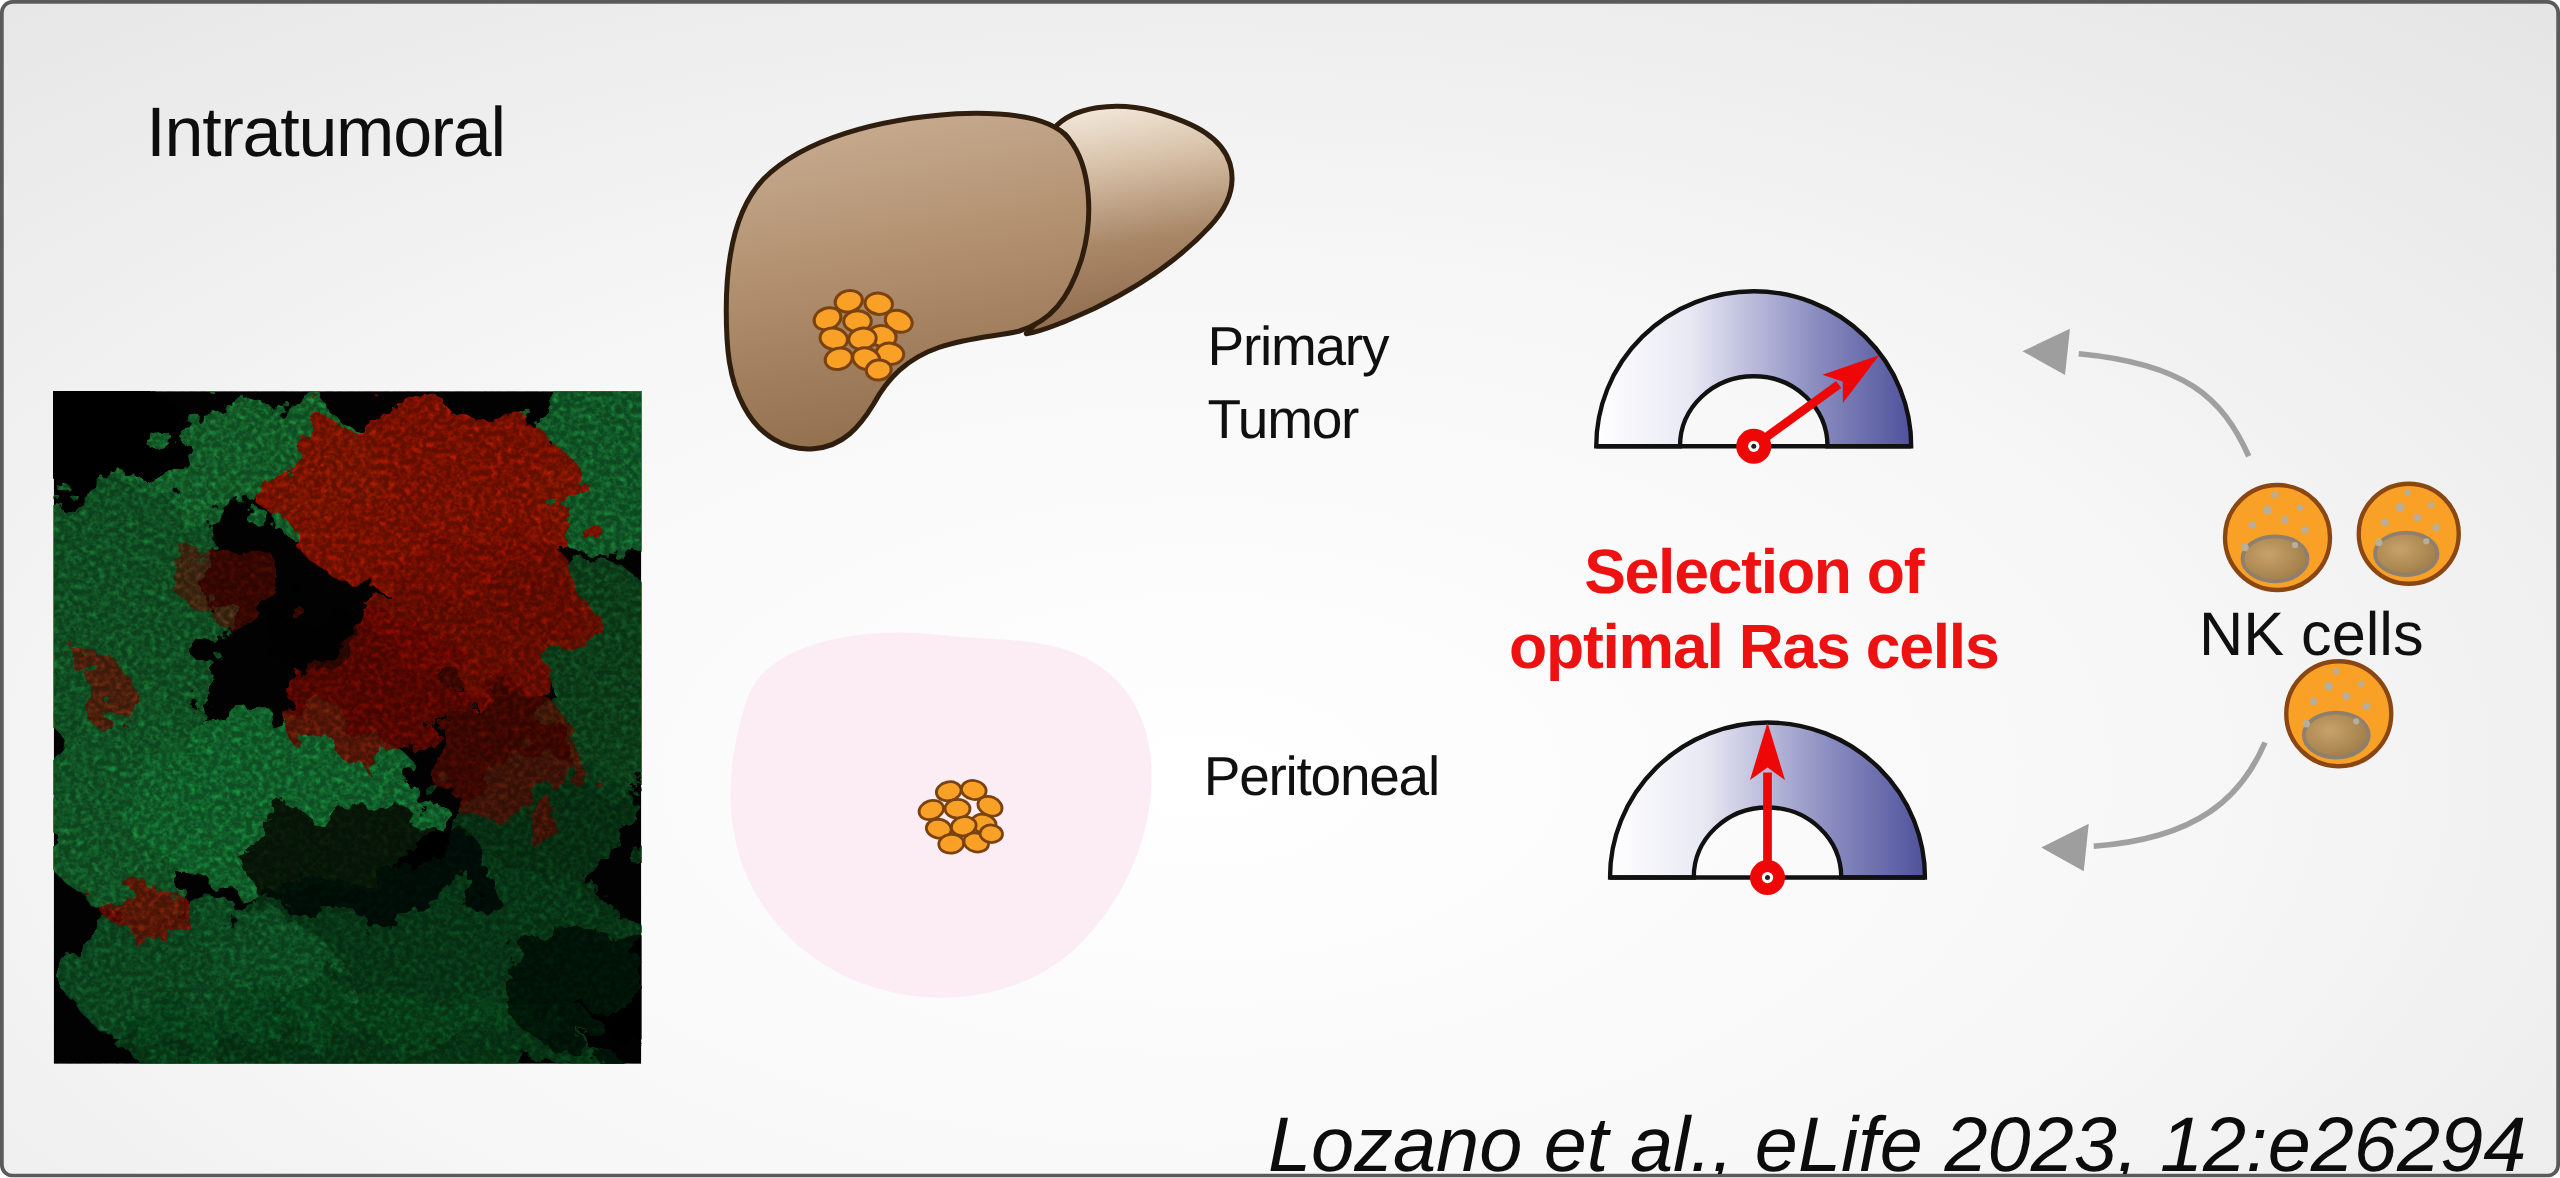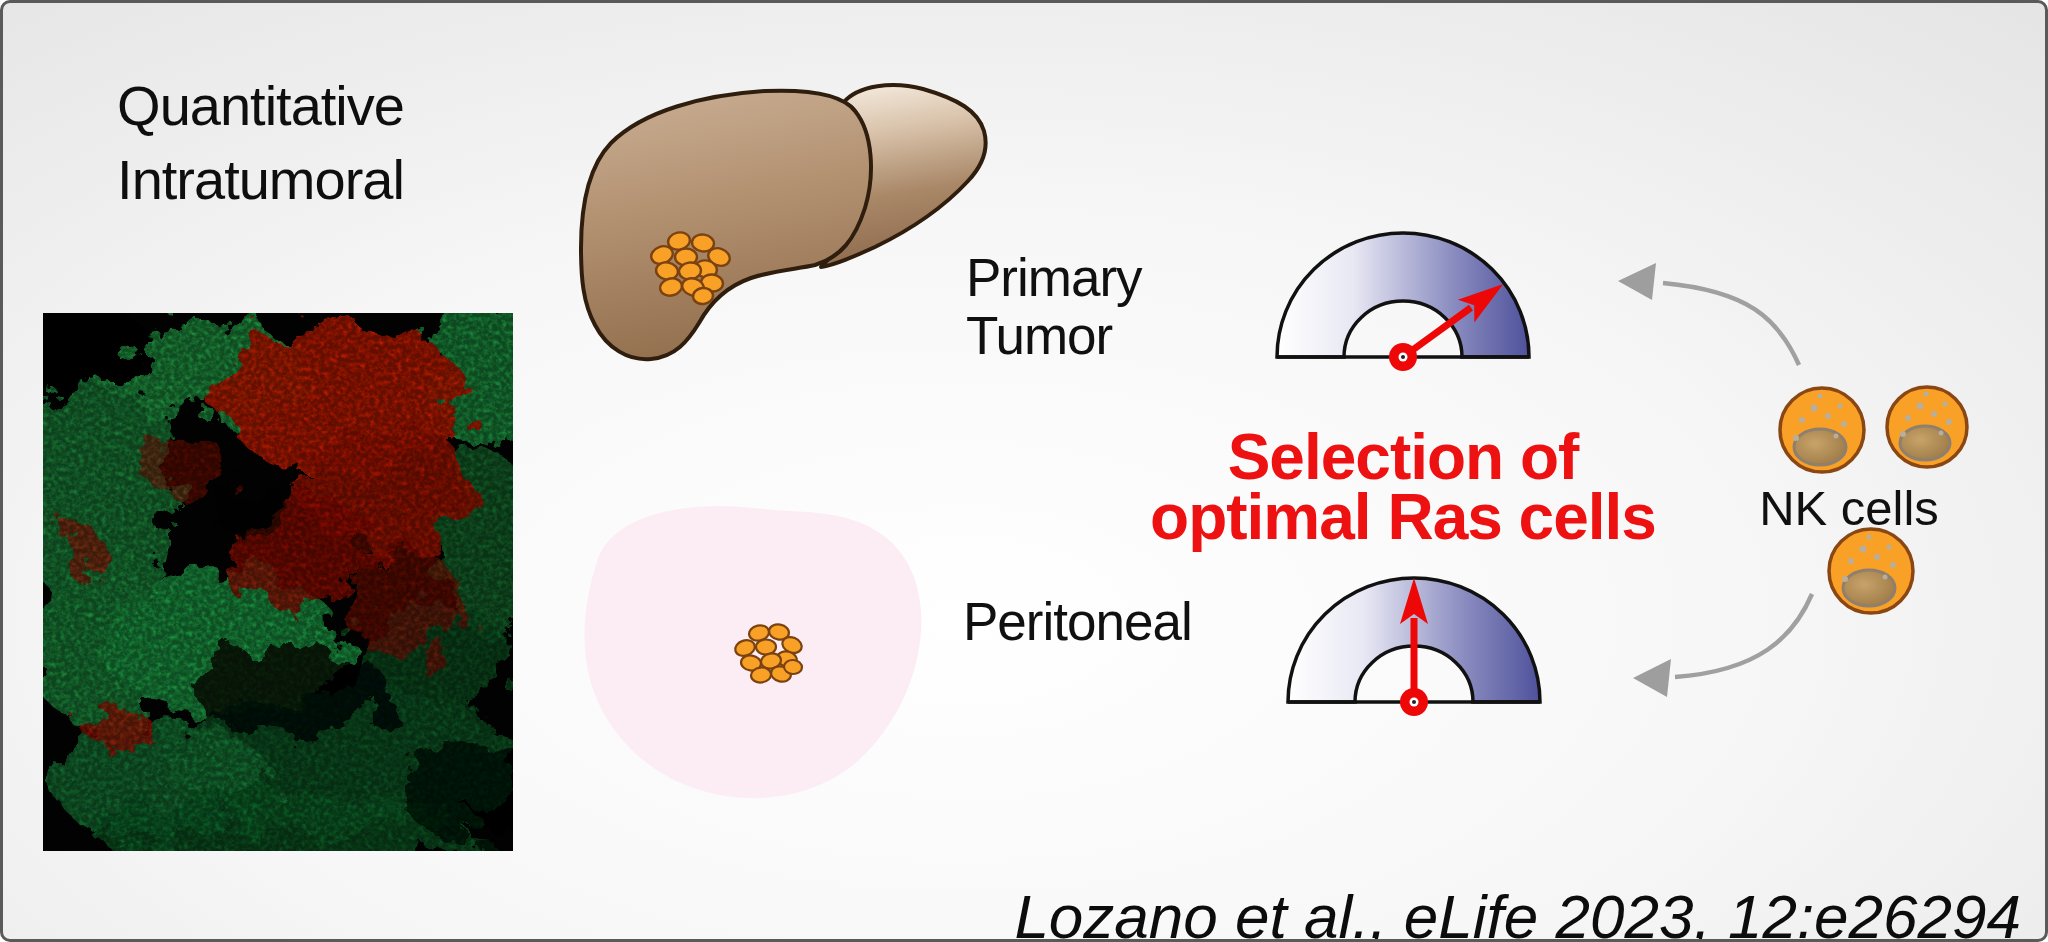--- a/index.html
+++ b/index.html
@@ -16,52 +16,51 @@
   .title{
     position:absolute;left:45px;top:66px;width:425px;
     text-align:center;font-size:56px;line-height:74px;
     letter-spacing:-1px;color:#0e0e0e;
   }
   .title span{display:block;}
   .micrograph{position:absolute;left:40px;top:310px;width:470px;height:538px;}
   .liver-svg{position:absolute;left:565px;top:78px;width:430px;height:295px;}
   .peritoneum-svg{position:absolute;left:572px;top:496px;width:356px;height:312px;}
   .organ-label{
-    position:absolute;font-size:53px;line-height:58px;letter-spacing:-1px;color:#101010;
+    position:absolute;font-size:44px;line-height:58px;letter-spacing:-1px;color:#101010;
   }
   .organ-label span{display:block;}
   .label-primary{left:963px;top:246px;}
   .label-peritoneal{left:960px;top:590px;}
   .gauge{position:absolute;width:256px;height:150px;}
   .gauge-1{left:1272px;top:228px;}
   .gauge-2{left:1283px;top:573px;}
   .selection-text{
     position:absolute;left:1100px;top:424px;width:600px;
-    text-align:center;font-weight:bold;font-size:64px;line-height:60px;
+    text-align:center;font-weight:bold;font-size:50px;line-height:60px;
     letter-spacing:-1px;color:#ee1111;
   }
   .selection-text span{display:block;}
   .nk-svg{position:absolute;left:1765px;top:373px;width:215px;height:250px;}
   .nk-label{
     position:absolute;left:1748px;top:477px;width:196px;
     text-align:center;font-size:49px;color:#101010;z-index:5;
   }
   .citation{
     position:absolute;right:24px;top:878px;
     font-style:italic;font-size:62px;color:#0c0c0c;white-space:nowrap;
   }
   .arrow-overlay{position:absolute;left:0;top:0;width:2048px;height:942px;pointer-events:none;}
 </style>
 </head>
 <body>
 
 <div class="canvas">
 
   <div class="title">
-    <span>Quantitative</span>
     <span>Intratumoral</span>
   </div>
 
   <svg class="micrograph" viewBox="0 0 470 538" preserveAspectRatio="none">
     <defs>
       <filter id="blobF" x="-25%" y="-25%" width="150%" height="150%">
         <feTurbulence type="fractalNoise" baseFrequency="0.03" numOctaves="5" seed="11" result="n"></feTurbulence>
         <feDisplacementMap in="SourceGraphic" in2="n" scale="70"></feDisplacementMap>
       </filter>
       <filter id="speck" x="0%" y="0%" width="100%" height="100%">

